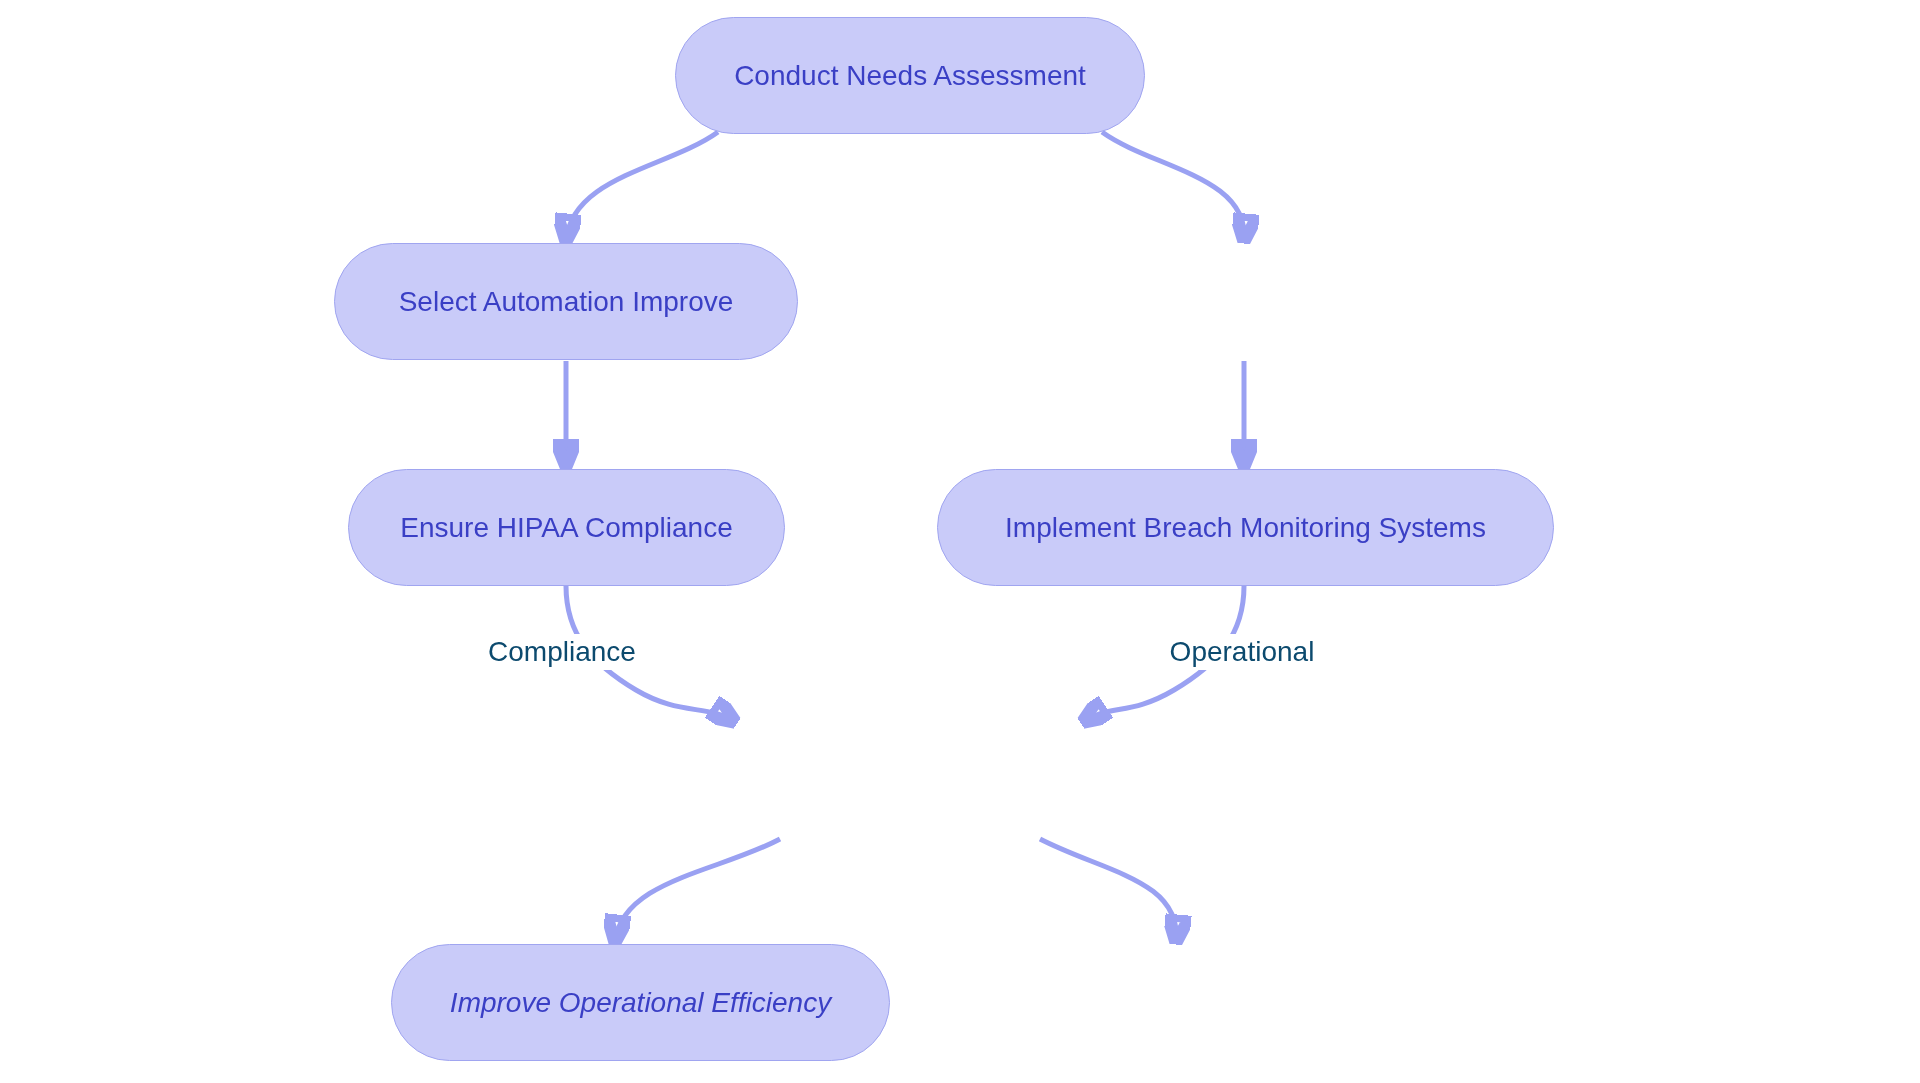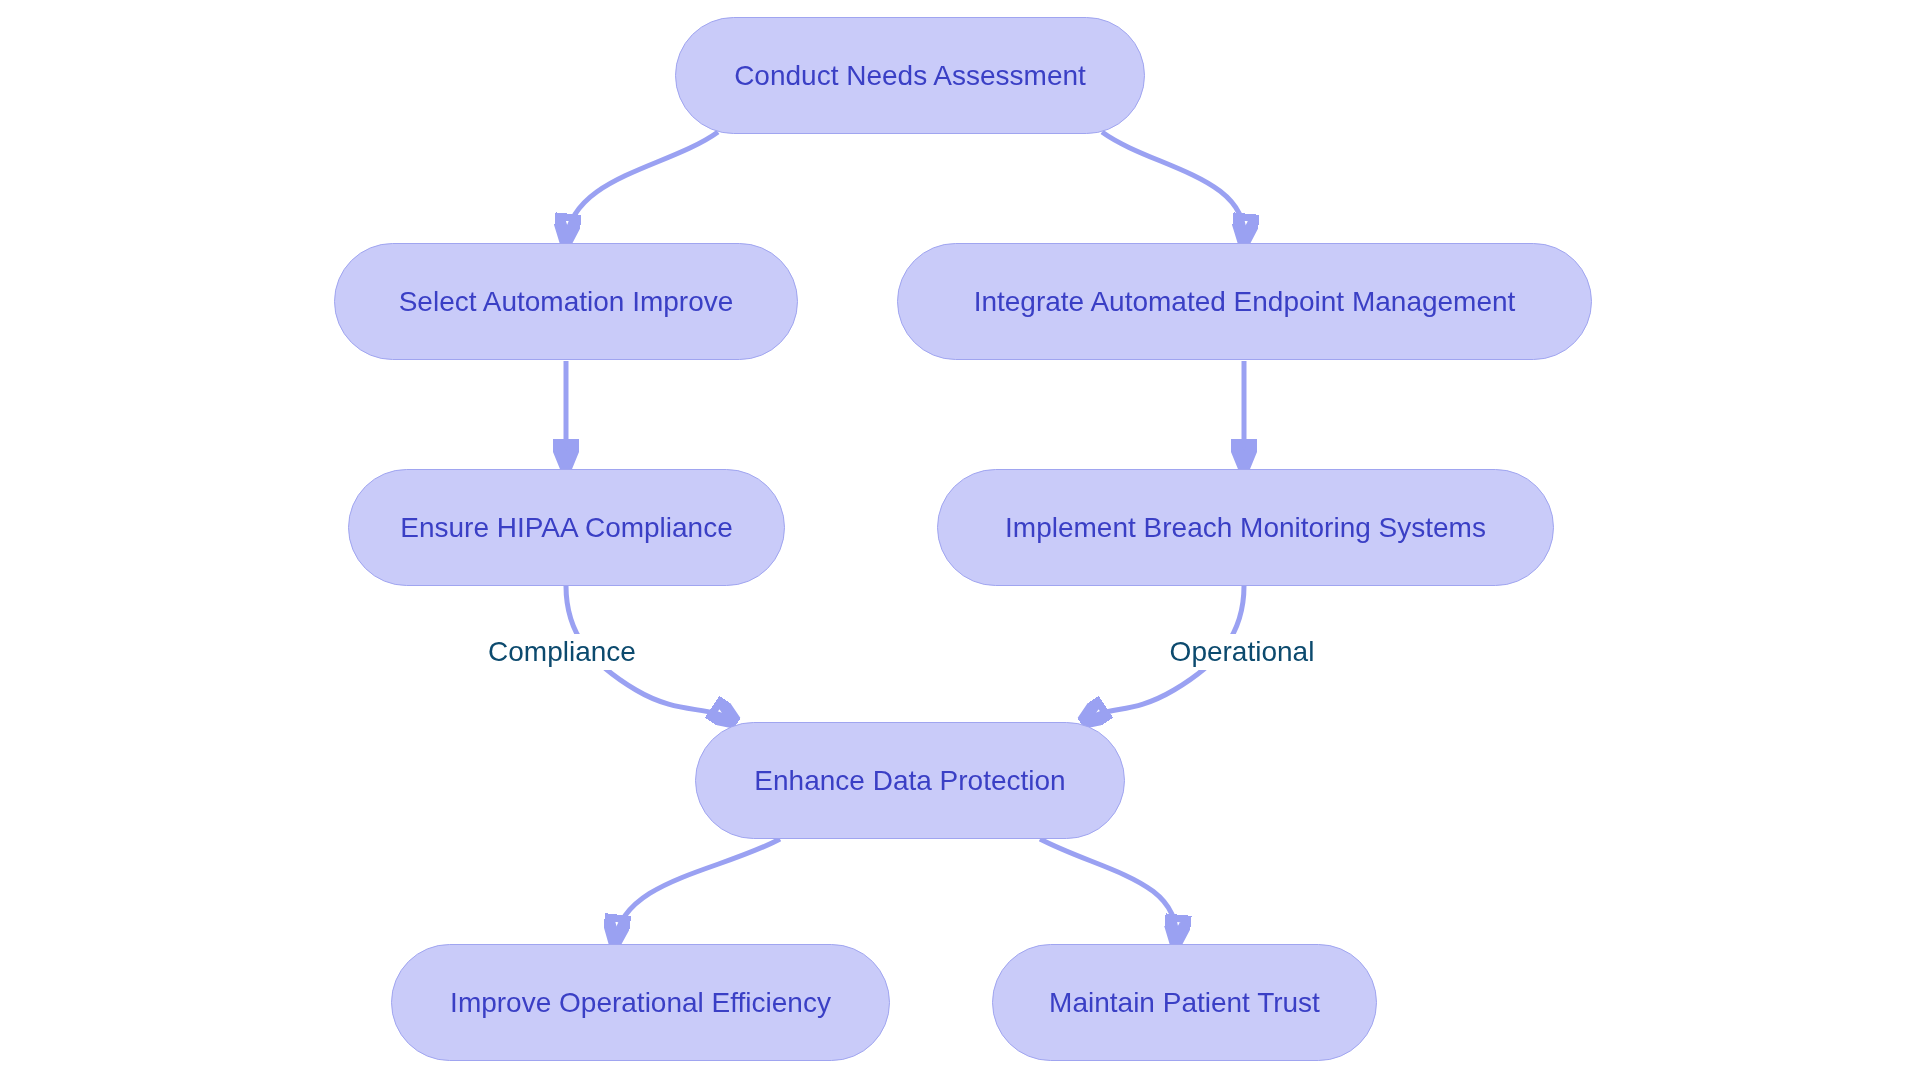--- a/index.html
+++ b/index.html
@@ -51,21 +51,21 @@
     z-index: 2;
     white-space: nowrap;
   }
   
   #n-conduct   { left: 675px; top: 17px;  width: 470px; }
   #n-select    { left: 334px; top: 243px; width: 464px; }
   #n-integrate { left: 897px; top: 243px; width: 695px; }
   #n-ensure    { left: 348px; top: 469px; width: 437px; }
   #n-implement { left: 937px; top: 469px; width: 617px; }
   #n-enhance   { left: 695px; top: 722px; width: 430px; }
-  #n-improve   { left: 391px; top: 944px; width: 499px; }
+  #n-improve   { left: 391px; top: 944px; width: 499px; font-style: italic; }
   #n-maintain  { left: 992px; top: 944px; width: 385px; }
   
   #lbl-compliance { left: 562px;  top: 652px; }
   #lbl-monitoring { left: 1242px; top: 652px; }
 </style>
 </head>
 <body>
 
 <div class="canvas">
 
@@ -86,41 +86,32 @@
   </svg>
 
   <div class="node" id="n-conduct">
     <span>Conduct Needs Assessment</span>
   </div>
 
   <div class="node" id="n-select">
     <span>Select Automation Improve</span>
   </div>
 
-  <div class="node" id="n-integrate">
-    <span>Integrate Automated Endpoint Management</span>
-  </div>
 
   <div class="node" id="n-ensure">
     <span>Ensure HIPAA Compliance</span>
   </div>
 
   <div class="node" id="n-implement">
     <span>Implement Breach Monitoring Systems</span>
   </div>
 
-  <div class="node" id="n-enhance">
-    <span>Enhance Data Protection</span>
-  </div>
 
   <div class="node" id="n-improve">
     <span>Improve Operational Efficiency</span>
   </div>
 
-  <div class="node" id="n-maintain">
-    <span>Maintain Patient Trust</span>
-  </div>
 
   <div class="edge-label" id="lbl-compliance">Compliance</div>
 
   <div class="edge-label" id="lbl-monitoring">Operational</div>
 
 </div>
 
 </body></html>

